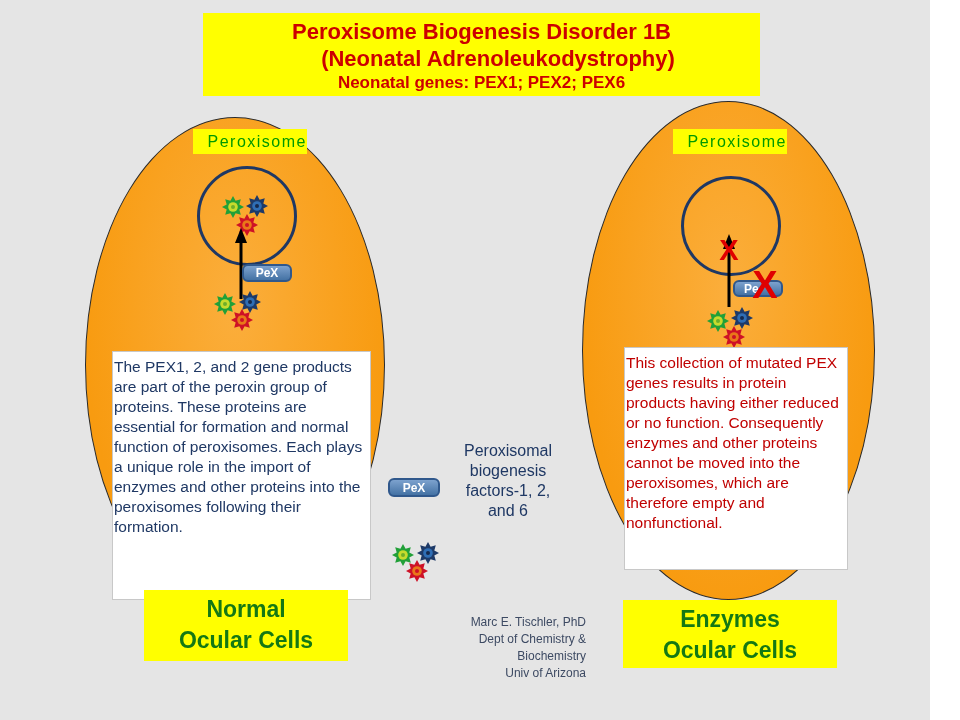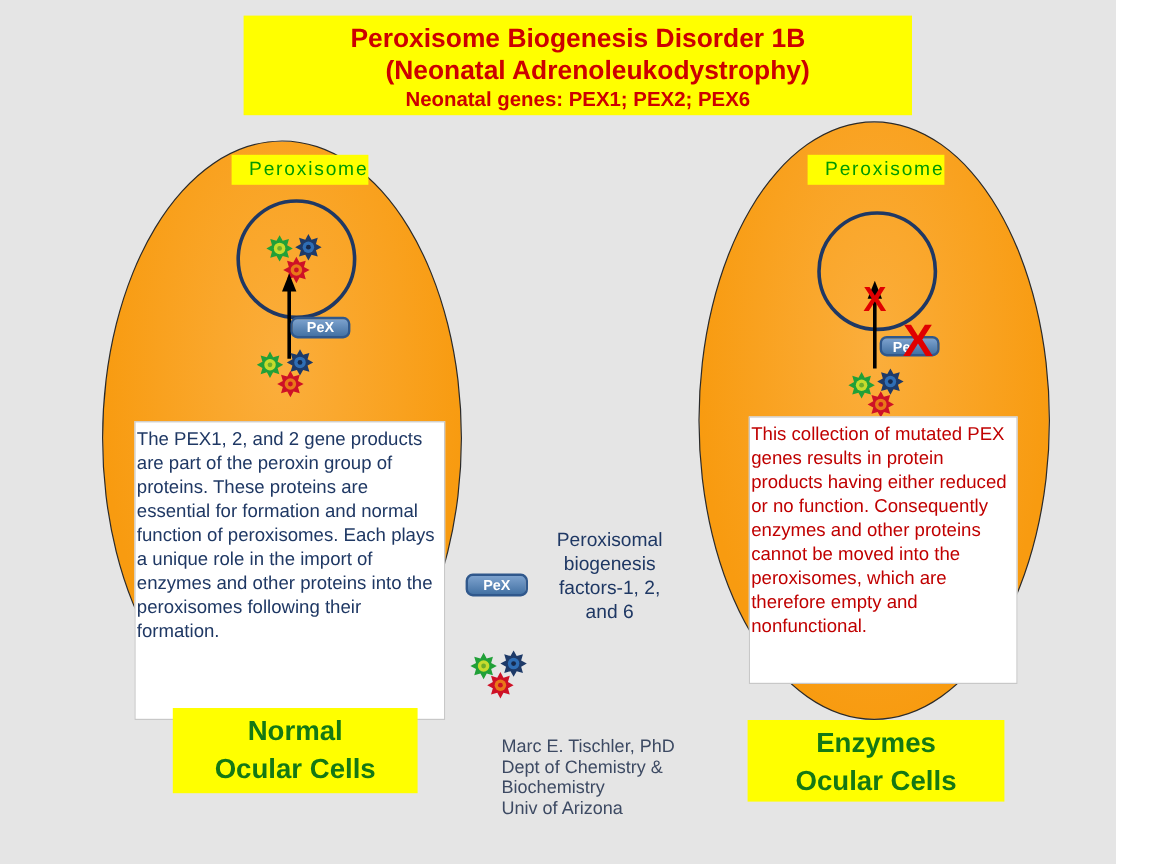--- a/index.html
+++ b/index.html
@@ -35,21 +35,21 @@
   .textbox{background:#ffffff;border:1px solid #c8c8c8;text-align:left;
            font-size:15.5px;line-height:20px;padding:5px 1px;}
   .textbox.navy{color:#1F3864;}
   .textbox.red{color:#C00000;}
 
   .caption{background:#FFFF00;color:#147814;font-weight:bold;font-size:23px;text-align:center;
            line-height:31px;padding-top:4px;}
 
   .legend-text{color:#1F3864;font-size:16px;line-height:20px;text-align:center;}
   .legend-text.small{font-size:15px;}
-  .attribution{color:#3D4A63;font-size:15px;line-height:17px;text-align:left;}
+  .attribution{color:#3D4A63;font-size:12px;line-height:17px;text-align:right;}
 
   .big-x{color:#E00000;font-weight:bold;text-align:center;}
   .x-arrow{left:715px;top:236px;width:28px;font-size:29px;line-height:29px;}
   .x-badge{left:749px;top:266px;width:32px;font-size:38px;line-height:38px;}
 </style>
 </head>
 <body>
 
 <svg width="0" height="0" style="position:absolute" aria-hidden="true">
   <defs>

